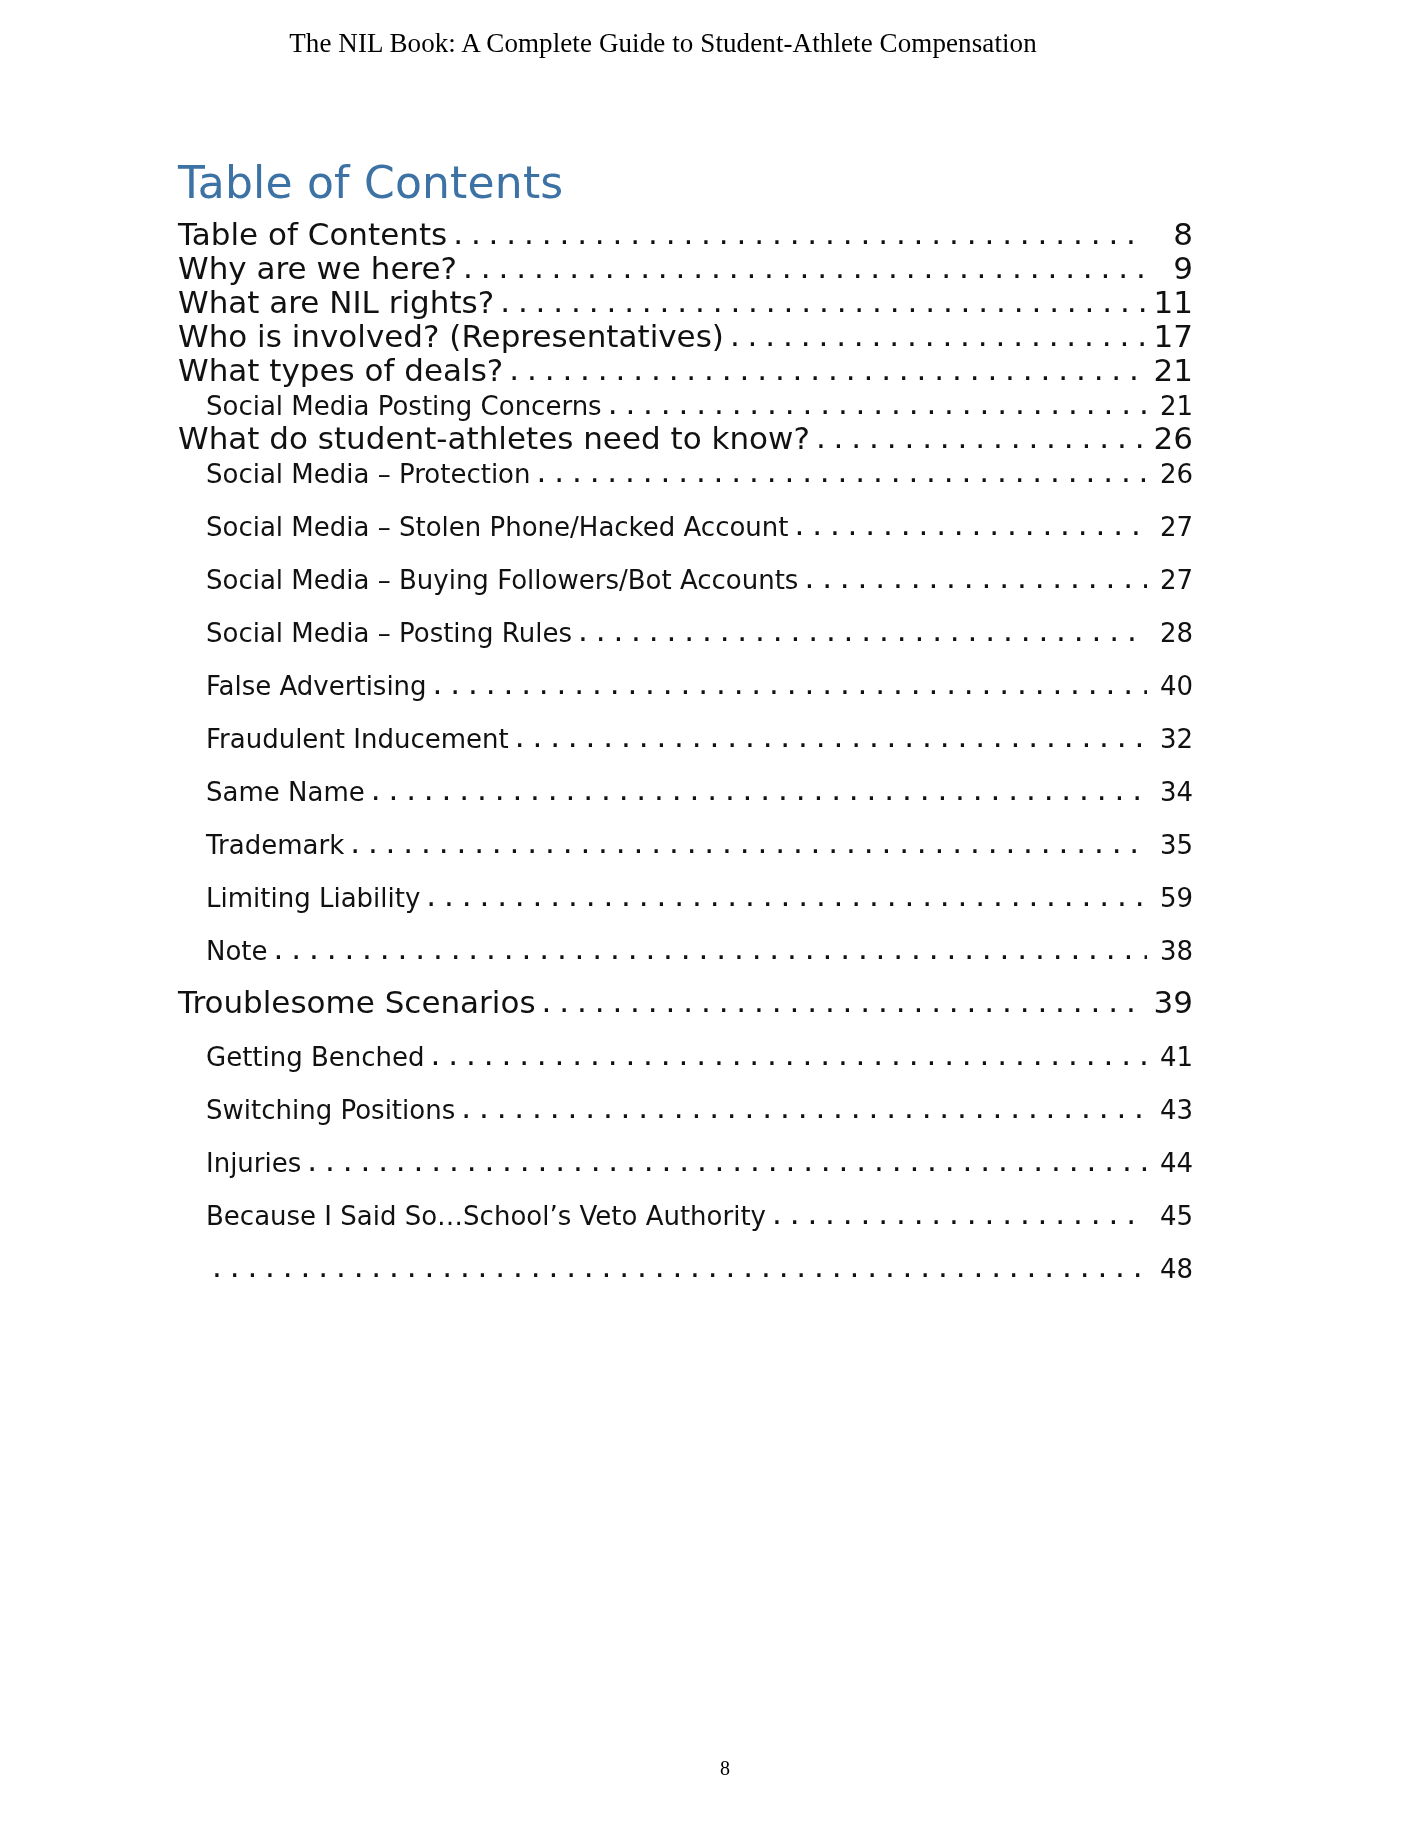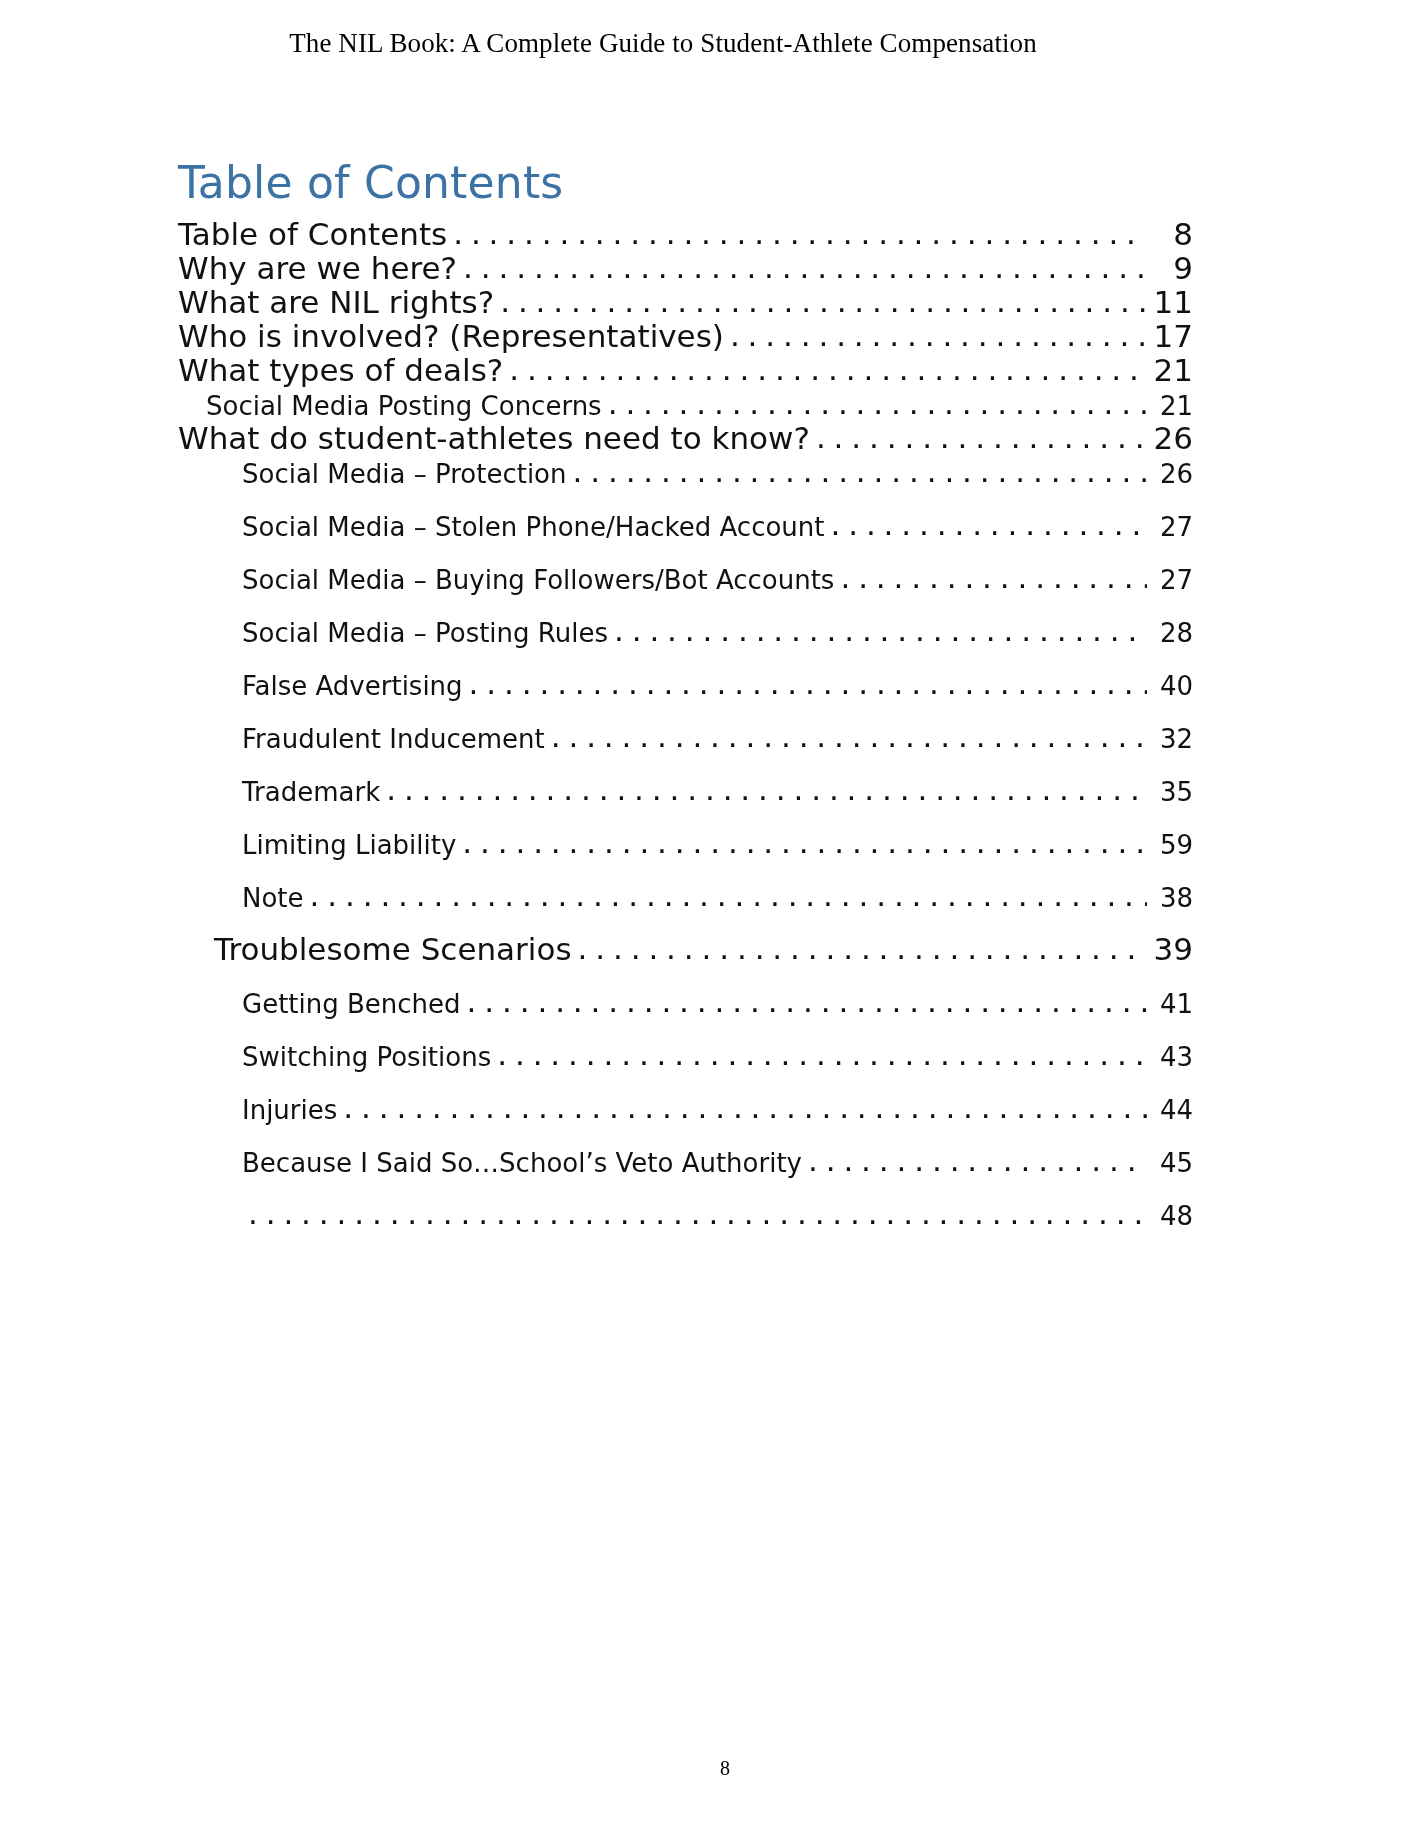--- a/index.html
+++ b/index.html
@@ -69,21 +69,20 @@
     margin-bottom: 8px;
     padding-left: 28px;
     font-size: 26px;
   }
   
   li.tight {
     margin-bottom: 3px;
   }
   li.loose {
     margin-bottom: 22px;
-    margin-left: 36px;
   }
   .toc-text {
     flex: 0 0 auto;
   }
   .leader {
     flex: 1 1 auto;
     overflow: hidden;
     white-space: nowrap;
     margin: 0 2px 0 6px;
     position: relative;
@@ -183,20 +182,25 @@
           <span class="toc-text">False Advertising</span>
           <span class="leader"></span>
           <span class="page-num">40</span>
         </li>
         <li class="toc-entry lvl2 loose">
           <span class="toc-text">Fraudulent Inducement</span>
           <span class="leader"></span>
           <span class="page-num">32</span>
         </li>
         <li class="toc-entry lvl2 loose">
+          <span class="toc-text">Same Name</span>
+          <span class="leader"></span>
+          <span class="page-num">34</span>
+        </li>
+        <li class="toc-entry lvl2 loose">
           <span class="toc-text">Trademark</span>
           <span class="leader"></span>
           <span class="page-num">35</span>
         </li>
         <li class="toc-entry lvl2 loose">
           <span class="toc-text">Limiting Liability</span>
           <span class="leader"></span>
           <span class="page-num">59</span>
         </li>
         <li class="toc-entry lvl2 loose">

